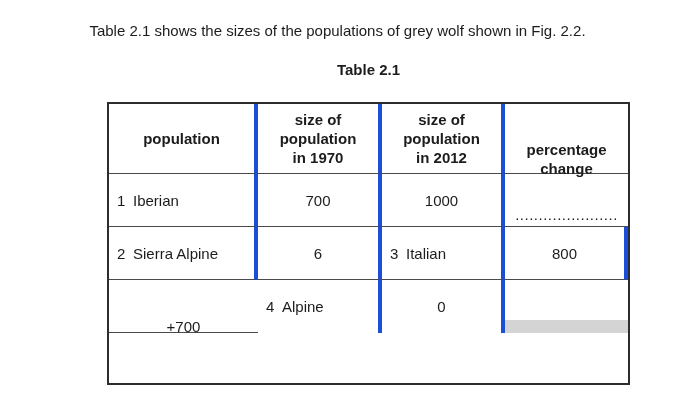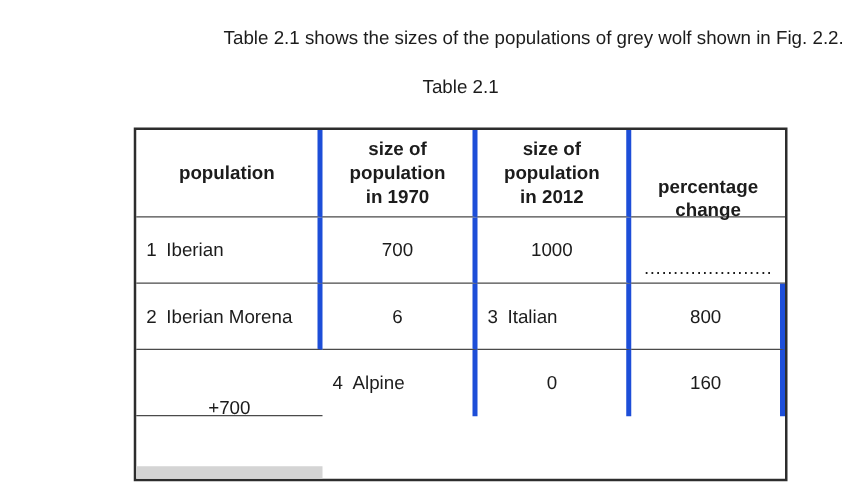--- a/index.html
+++ b/index.html
@@ -8,31 +8,31 @@
     background: #ffffff;
     font-family: "Liberation Sans", sans-serif;
     color: #1c1c1c;
     position: relative;
     overflow: hidden;
   }
   .intro {
     position: absolute;
     top: 21px; left: 0;
     width: 675px;
-    text-align: right;
+    text-align: center;
     font-size: 15px;
     line-height: 19px;
   }
   .caption {
     position: absolute;
     top: 61px; left: 107px;
     width: 523px;
     text-align: center;
     font-size: 15px;
-    font-weight: normal;
+    font-weight: bold;
   }
   .wolf-table {
     position: absolute;
     top: 102px; left: 107px;
     width: 523px; height: 283px;
     box-sizing: border-box;
     border: 2px solid #2d2d2d;
     display: grid;
     grid-template-columns: 149px 124px 123px 123px;
     grid-template-rows: 70px 53px 53px 53px 50px;
@@ -99,31 +99,30 @@
     <span>Iberian</span>
   </div>
   <div class="cell">700</div>
   <div class="cell">1000</div>
   <div class="cell col-last blank">
     <span class="dots">......................</span>
   </div>
 
   <div class="cell name">
     <span class="row-num">2</span>
-    <span>Iberian Morena</span>
+    <span>Sierra Alpine</span>
   </div>
   <div class="cell">6</div>
 
   <div class="cell name">
     <span class="row-num">3</span>
     <span>Italian</span>
   </div>
   <div class="cell">800</div>
   <div class="cell col-last">+700</div>
 
   <div class="cell name row-last">
     <span class="row-num">4</span>
     <span>Alpine</span>
   </div>
   <div class="cell row-last">0</div>
-  <div class="cell row-last">160</div>
   <div class="cell col-last row-last" style="background: rgb(212, 212, 212);"></div>
 </div>
 
 </body></html>

